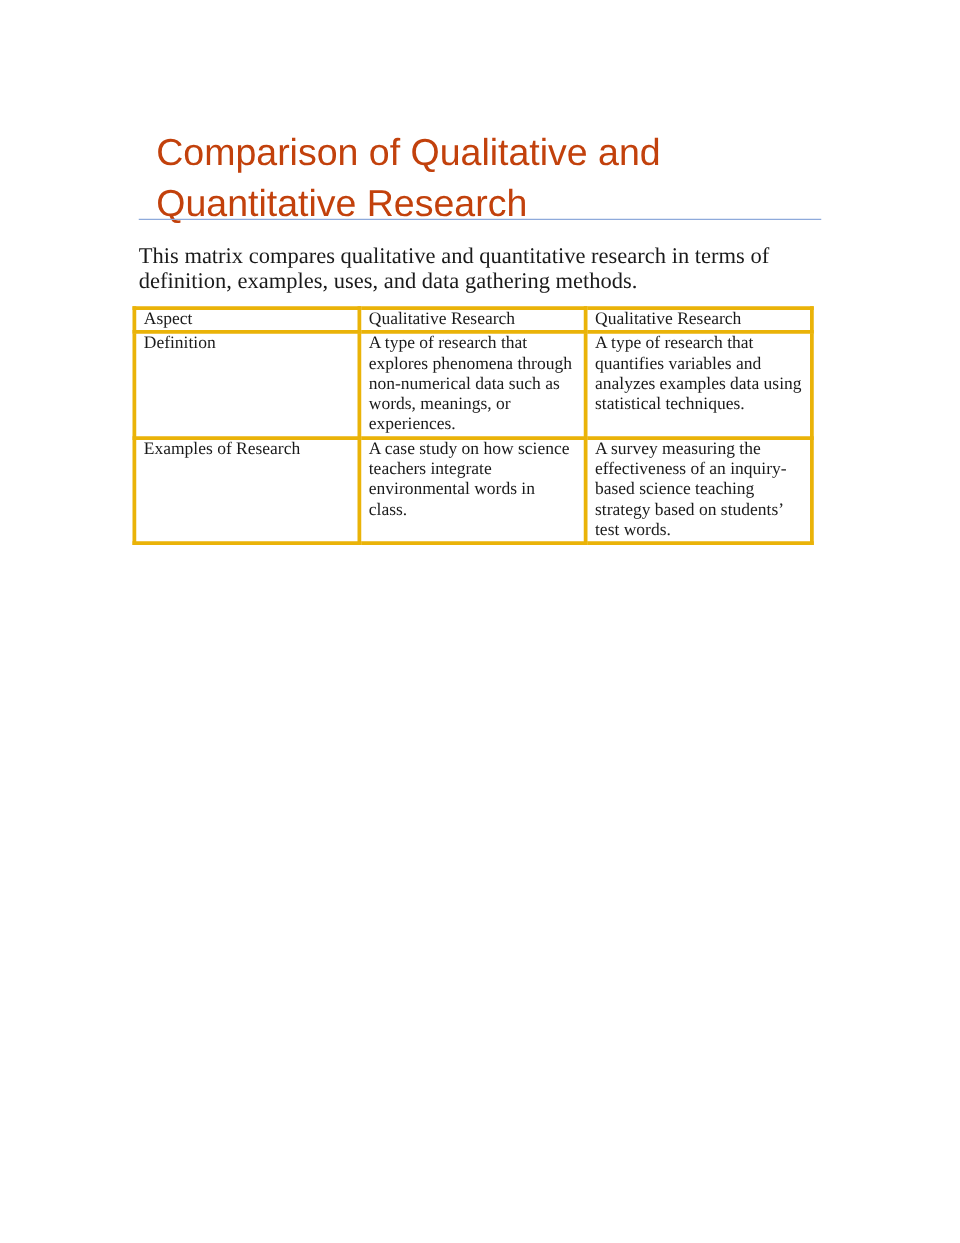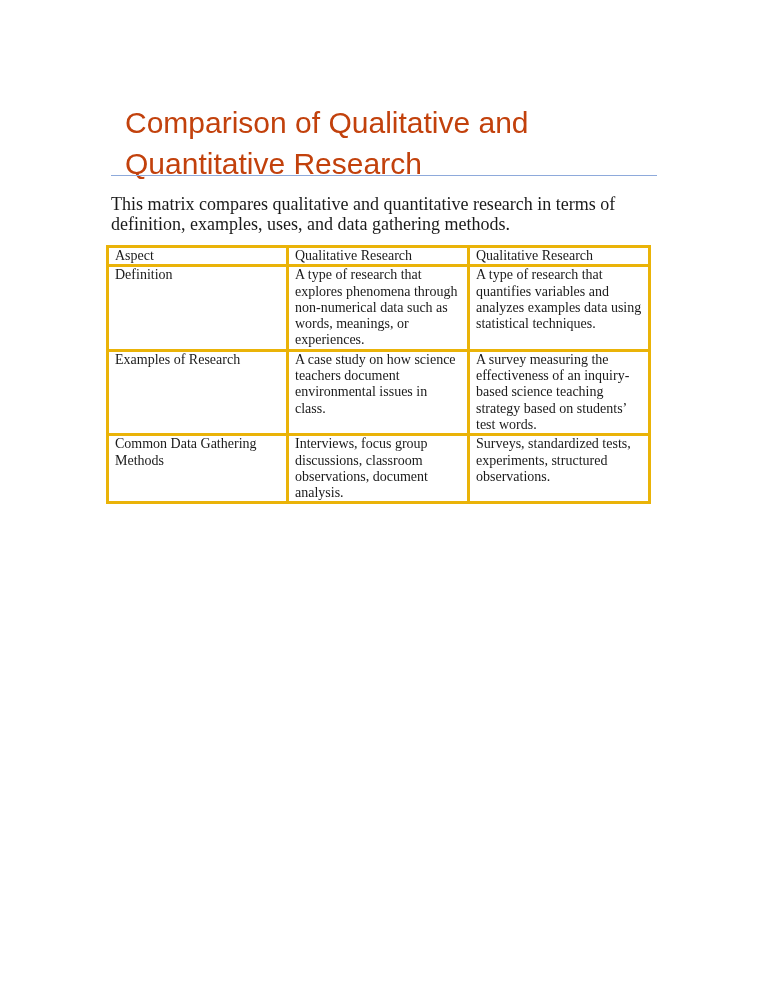--- a/index.html
+++ b/index.html
@@ -99,24 +99,19 @@
         <td>Qualitative Research</td>
         <td>Qualitative Research</td>
       </tr>
       <tr class="r-def">
         <td>Definition</td>
         <td>A type of research that explores phenomena through non-numerical data such as words, meanings, or experiences.</td>
         <td>A type of research that quantifies variables and analyzes examples data using statistical techniques.</td>
       </tr>
       <tr class="r-ex">
         <td>Examples of Research</td>
-        <td>A case study on how science teachers document environmental issues in class.</td>
+        <td>A case study on how science teachers integrate environmental words in class.</td>
         <td>A survey measuring the effectiveness of an inquiry-based science teaching strategy based on students’ test words.</td>
-      </tr>
-      <tr class="r-methods">
-        <td>Common Data Gathering Methods</td>
-        <td>Interviews, focus group discussions, classroom observations, document analysis.</td>
-        <td>Surveys, standardized tests, experiments, structured observations.</td>
       </tr>
     </tbody>
   </table>
 
 </div>
 
 </body></html>

